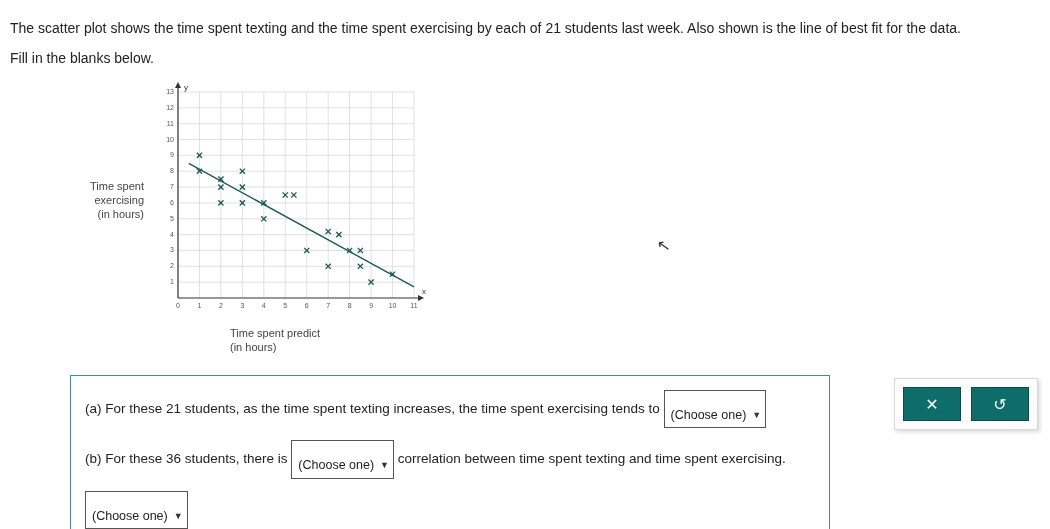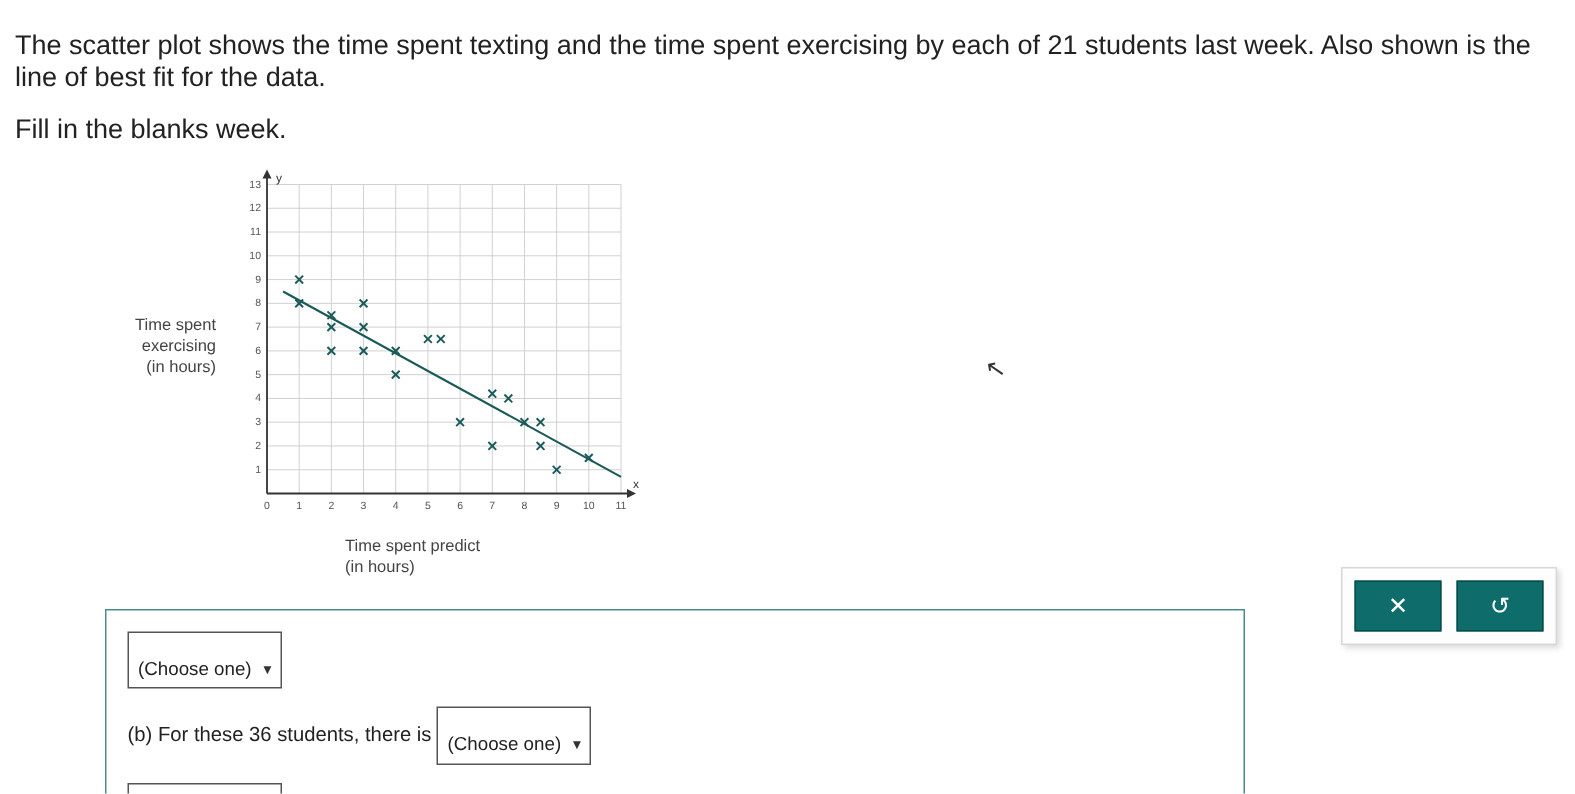--- a/index.html
+++ b/index.html
@@ -10,21 +10,21 @@
     background: #fff;
     width: 1050px;
     height: 529px;
     position: relative;
     overflow: hidden;
   }
   .question-area {
     padding: 20px 10px 10px 10px;
   }
   .prompt-line {
-    font-size: 18px;
+    font-size: 14px;
     color: #222;
     margin-bottom: 14px;
   }
   .chart-wrap {
     display: flex;
     align-items: center;
     margin-left: 80px;
     margin-top: 10px;
   }
   .ylabel {
@@ -96,21 +96,21 @@
     font-size: 16px;
     color: #333;
     transform: rotate(-10deg);
   }
 </style>
 </head>
 <body>
 
 <div class="question-area">
   <div class="prompt-line">The scatter plot shows the time spent texting and the time spent exercising by each of 21 students last week. Also shown is the line of best fit for the data.</div>
-  <div class="prompt-line">Fill in the blanks week.</div>
+  <div class="prompt-line">Fill in the blanks below.</div>
 
   <div class="chart-wrap">
     <div class="ylabel">
       <span style="white-space:pre-line;text-align:right;">Time spent
 exercising
 (in hours)</span>
     </div>
     <svg class="plot" id="scatter-plot" width="280" height="240">
         <line x1="28" y1="218" x2="28" y2="12" stroke="#ccc" stroke-width="0.6"></line>
         <line x1="49.45454545454545" y1="218" x2="49.45454545454545" y2="12" stroke="#ccc" stroke-width="0.6"></line>
@@ -213,31 +213,33 @@
         <line x1="239.94545454545454" y1="196.83076923076922" x2="245.14545454545453" y2="191.63076923076923" stroke="#1a5a58" stroke-width="1.3"></line>
       </svg>
   </div>
   <div class="xlabel">
     <span style="white-space:pre-line;">Time spent predict
 (in hours)</span>
   </div>
 
   <div class="answers-box">
     <div class="row">
+      <span>(a) For these 21 students, as the time spent texting increases, the time spent exercising tends to </span>
       <span class="select-shim">
         <span>(Choose one)</span>
         <span class="tri">▼</span>
       </span>
     </div>
     <div class="row">
       <span>(b) For these 36 students, there is </span>
       <span class="select-shim">
         <span>(Choose one)</span>
         <span class="tri">▼</span>
       </span>
+      <span> correlation between time spent texting and time spent exercising.</span>
     </div>
     <div class="row" style="margin-bottom:0">
       <span class="select-shim">
         <span>(Choose one)</span>
         <span class="tri">▼</span>
       </span>
     </div>
   </div>
 </div>
 

